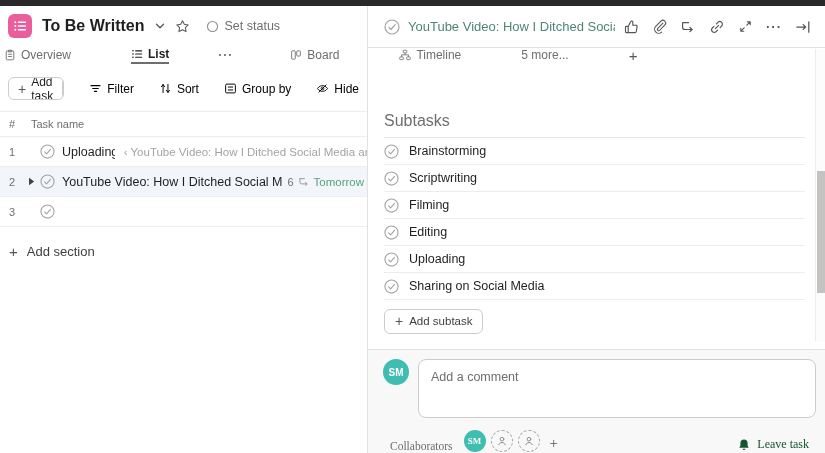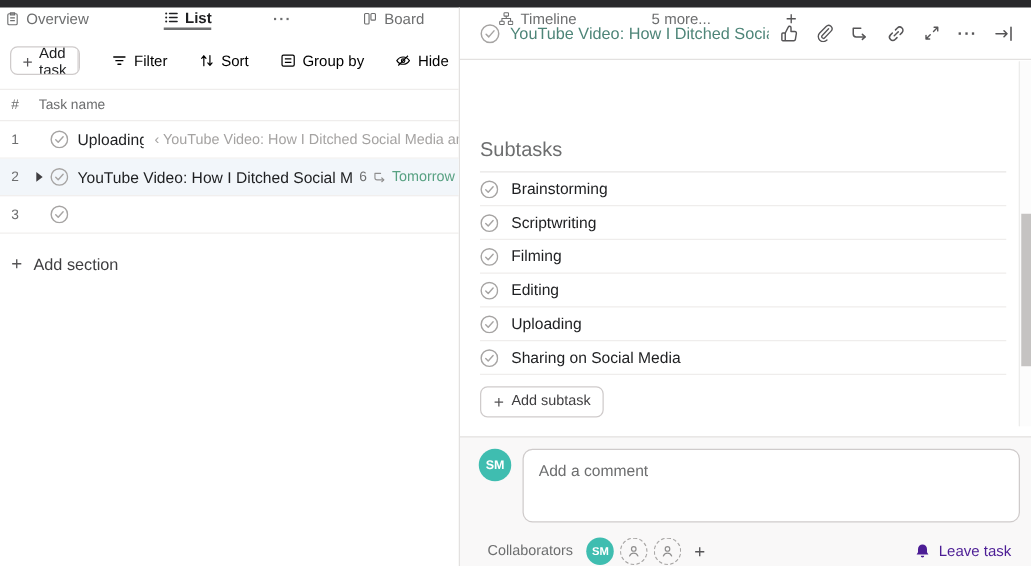--- a/index.html
+++ b/index.html
@@ -58,26 +58,26 @@
   .sub-row { height: 27px; display: flex; align-items: center; gap: 10px; border-bottom: 1px solid #efedec; font-size: 12.5px; color: #1e1f21; }
   .add-subtask { margin-top: 9px; display: inline-flex; align-items: center; gap: 6px; border: 1px solid #cfcbcb; border-radius: 6px; padding: 4px 10px 5px; font-size: 11.5px; color: #3f3e40; background: #fff; }
   .scrollbar { position: absolute; top: 43px; right: 0; bottom: 112px; width: 10px; background: #fcfcfc; border-left: 1px solid #ececeb; }
   .scroll-thumb { position: absolute; left: 1px; top: 122px; width: 8px; height: 122px; background: #c5c3c2; }
 
   .rp-footer { height: 104px; flex: 0 0 auto; border-top: 1px solid #e3e1e0; background: #f9f8f8; padding: 9px 9px 0 15px; }
   .comment-row { display: flex; gap: 9px; }
   .avatar { width: 26px; height: 26px; border-radius: 50%; background: var(--avatar-teal, #3fbdb0); color: #fff; font-size: 10px; font-weight: bold; display: flex; align-items: center; justify-content: center; flex: 0 0 auto; }
   .comment-box { flex: 1; height: 59px; border: 1px solid #cfcbcb; border-radius: 8px; background: #fff; padding: 10px 12px; font-size: 12.5px; color: #1e1f21; resize: none; outline: none; font-family: "Liberation Sans", sans-serif; }
   .comment-box::placeholder { color: #6d6e6f; }
-  .collab-row { display: flex; align-items: center; margin-top: 12px; padding-left: 7px; }
+  .collab-row { display: flex; align-items: flex-end; margin-top: 12px; padding-left: 7px; font-family: Liberation Serif, serif; }
   .collab-label { font-size: 11.5px; color: #6d6e6f; margin-right: 11px; }
   .avatar.small { width: 22px; height: 22px; font-size: 9px; }
   .ghost { width: 22px; height: 22px; border-radius: 50%; border: 1px dashed #aaa8a7; display: flex; align-items: center; justify-content: center; margin-left: 5px; color: #8f8e8e; }
   .collab-plus { margin-left: 10px; color: #565557; font-size: 15px; }
-  .leave { margin-left: auto; display: flex; align-items: center; gap: 6px; color: #4c1d95; font-size: 12px; margin-right: 7px; }
+  .leave { margin-left: auto; display: flex; align-items: center; gap: 6px; color: #14532d; font-size: 12px; margin-right: 7px; }
   svg { display: block; }
 </style>
 </head>
 <body>
 
 <svg width="0" height="0" style="position:absolute">
   <symbol id="i-list" viewBox="0 0 16 16">
       <g stroke="currentColor" stroke-width="1.6" stroke-linecap="round">
         <path d="M6.2 3.7h8M6.2 8h8M6.2 12.3h8"></path>
       </g>
@@ -189,20 +189,44 @@
         <path d="M4.2 12.3c.8-1.7 2.2-2.6 3.8-2.6s3 .9 3.8 2.6"></path>
       </g>
     </symbol>
 </svg>
 
 <div class="screen">
   <div class="topbar"></div>
   <div class="app">
 
     <div class="left">
+      <div class="proj-header">
+        <div class="proj-icon">
+          <svg width="14" height="14">
+              <use href="#i-list"></use>
+            </svg>
+        </div>
+        <div class="proj-title">To Be Written</div>
+        <div class="hicon">
+          <svg width="12" height="12">
+              <use href="#i-chevd"></use>
+            </svg>
+        </div>
+        <div class="hicon">
+          <svg width="15" height="15">
+              <use href="#i-star"></use>
+            </svg>
+        </div>
+        <div class="set-status">
+          <svg width="13" height="13" style="color:#8f8e8e">
+              <use href="#i-circle"></use>
+            </svg>
+          <span>Set status</span>
+        </div>
+      </div>
 
       <div class="tabs">
         <div class="tab">
           <svg width="12" height="12">
               <use href="#i-clipboard"></use>
             </svg>
           <span>Overview</span>
         </div>
         <div class="tab active">
           <svg width="12" height="12">

